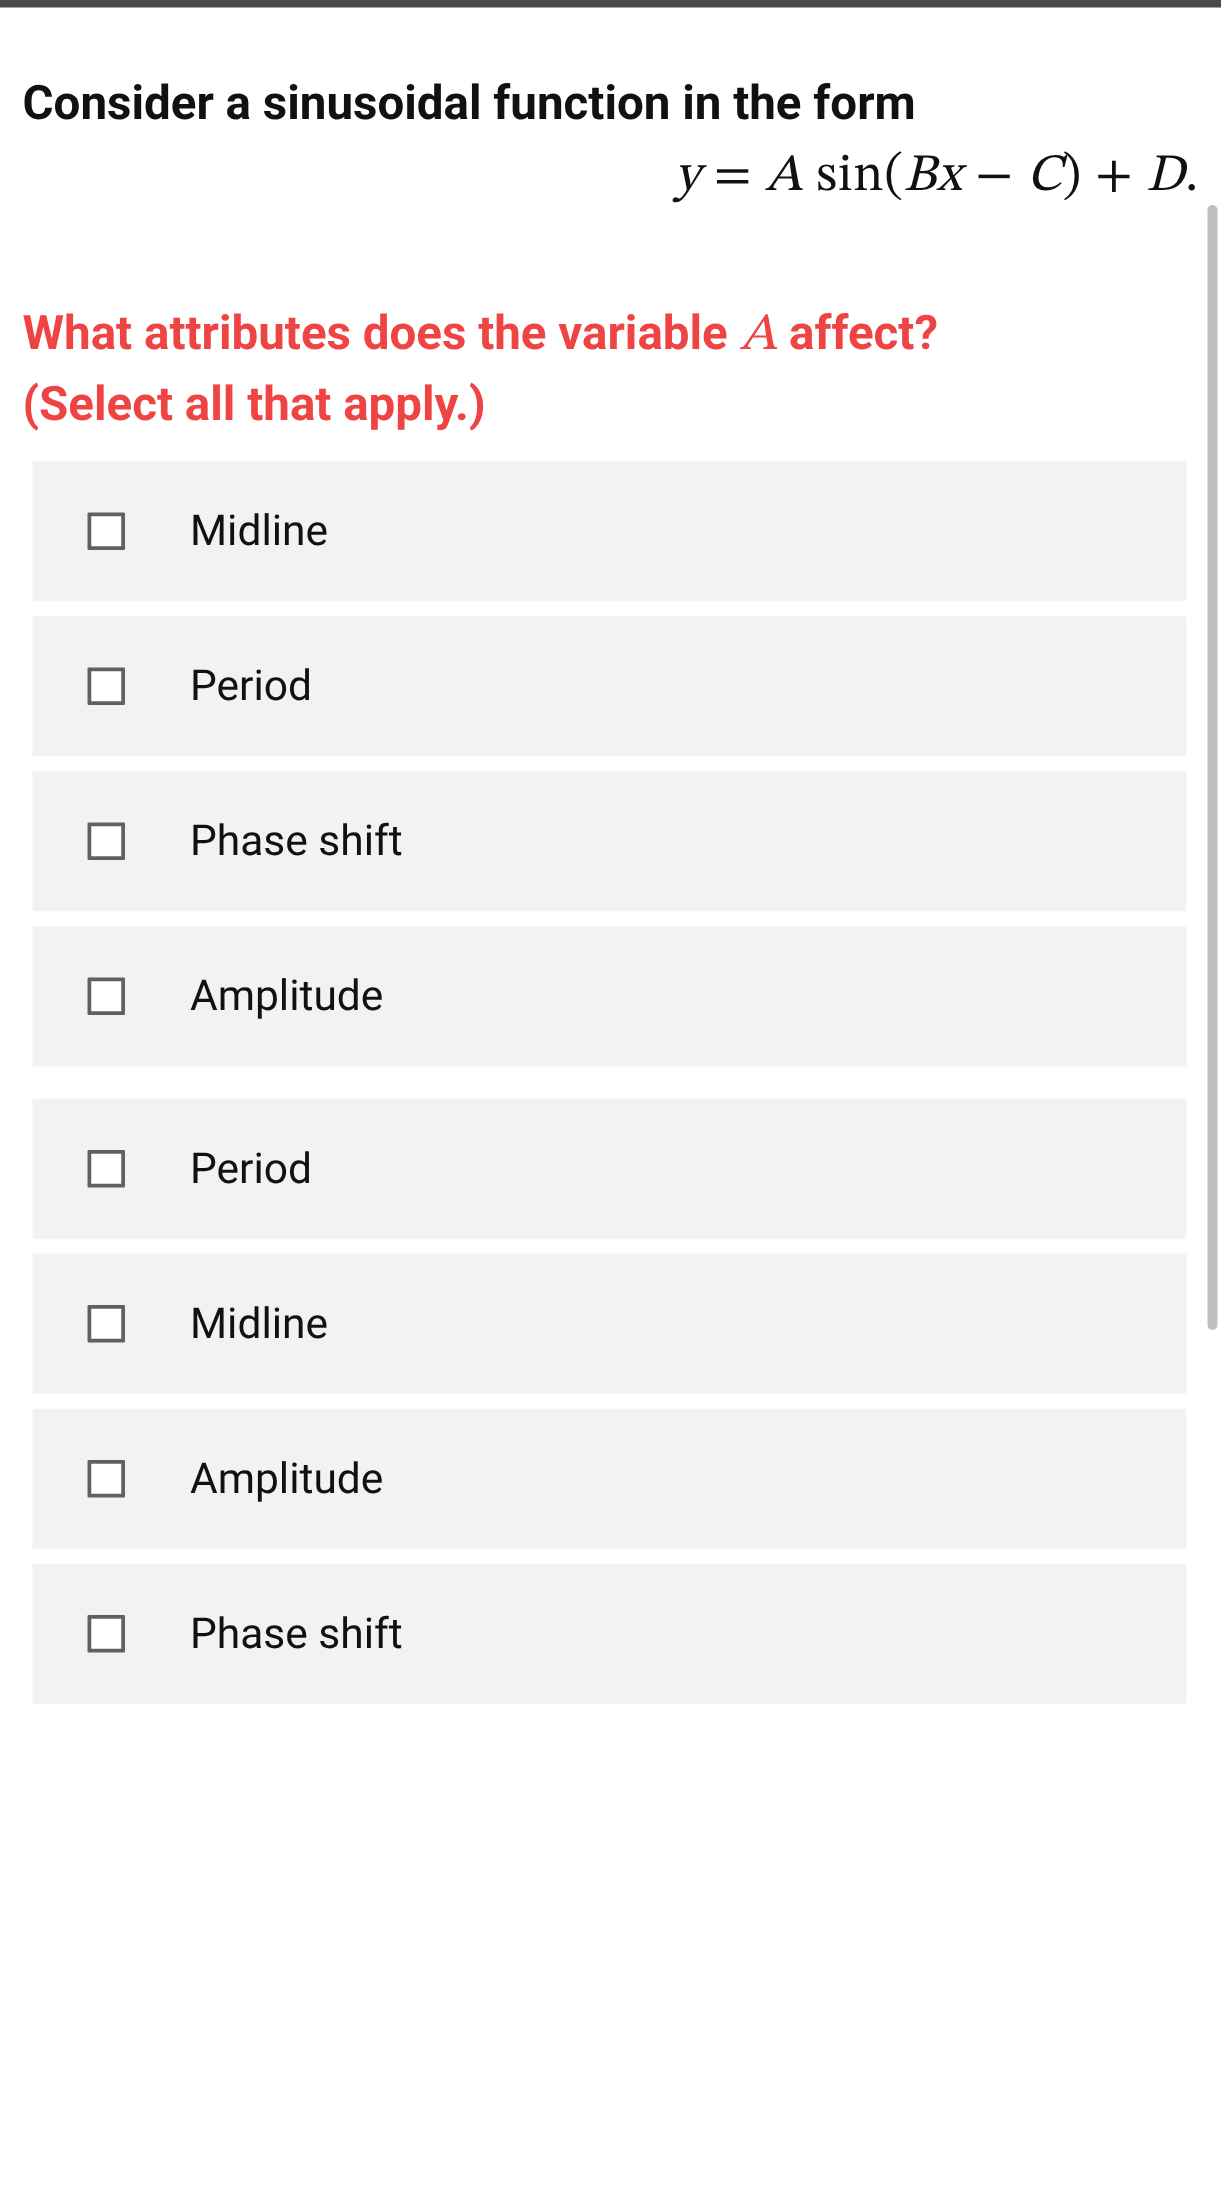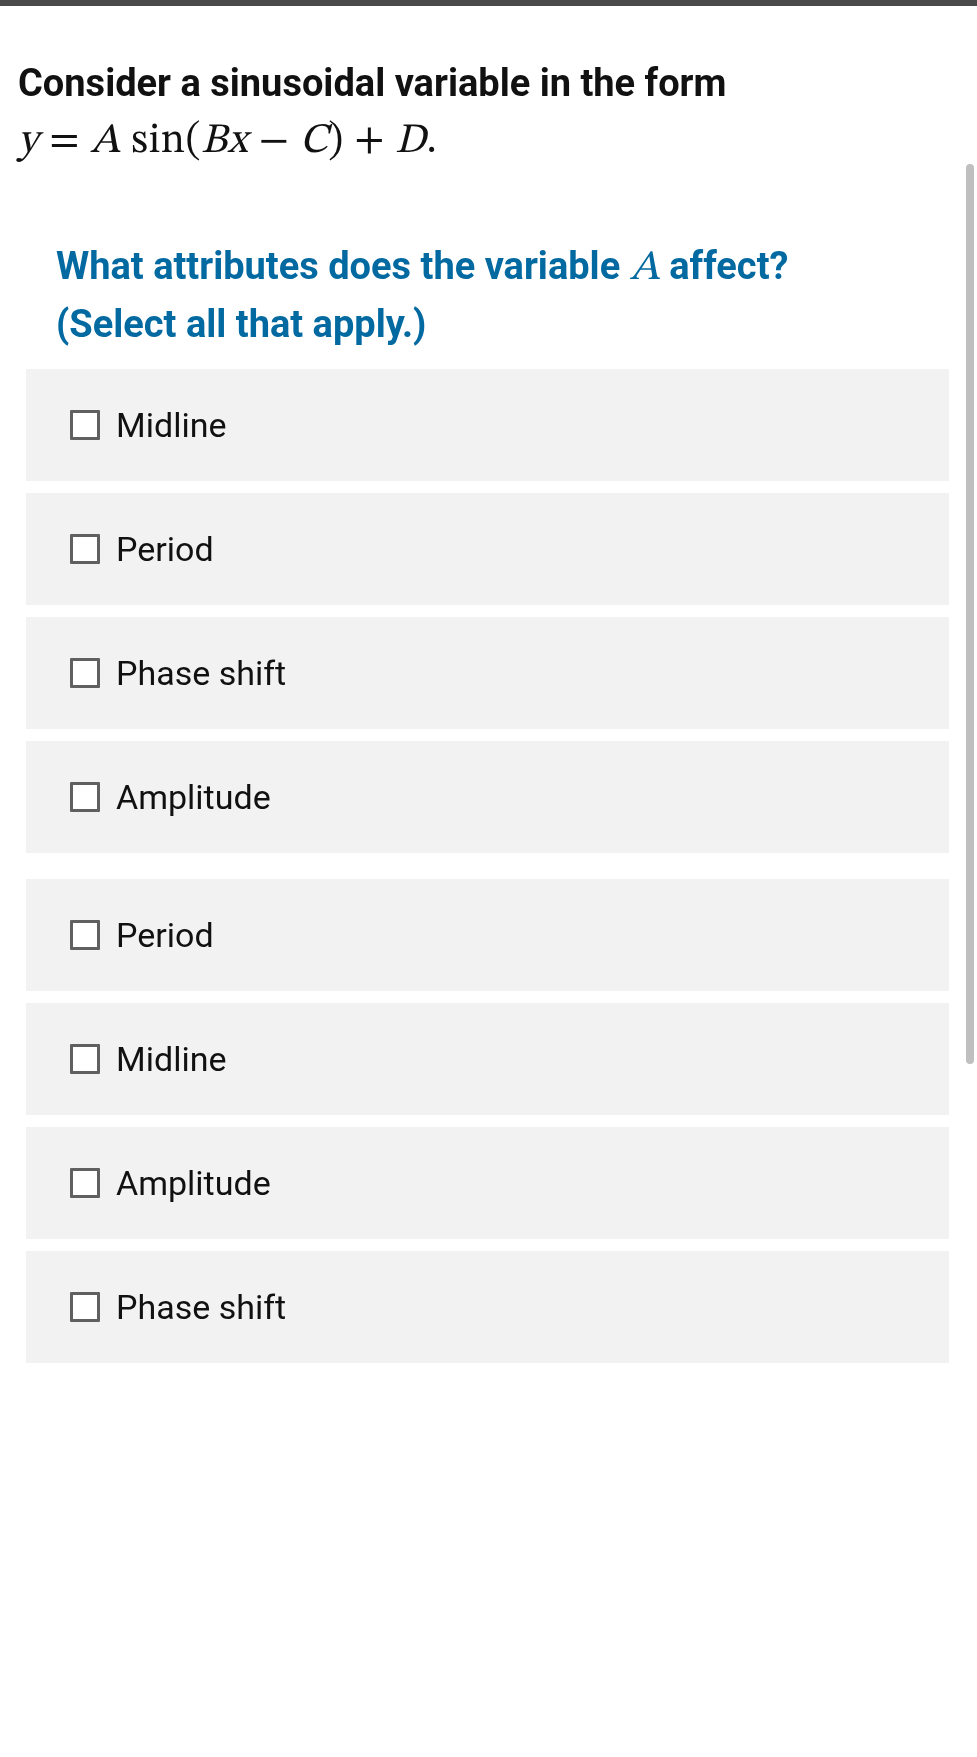--- a/index.html
+++ b/index.html
@@ -37,48 +37,48 @@
     line-height: 1.35;
     margin-bottom: 6px;
     padding-right: 170px;
   }
   .formula {
     font-family: "Cambria Math", "STIX Two Math", "Times New Roman", serif;
     font-size: 42px;
     color: #111;
     margin-bottom: 72px;
     letter-spacing: 0.5px;
+    text-align: right;
   }
   .formula .var { font-style: italic; }
   .question {
     font-size: 38px;
     font-weight: 700;
-    color: #0369a1;
+    color: #ef4444;
     line-height: 1.38;
     margin-bottom: 18px;
     padding-right: 170px;
-    margin-left: 38px;
   }
   .question .mvar {
     font-family: "Cambria Math", "STIX Two Math", "Times New Roman", serif;
     font-style: italic;
     font-weight: 400;
     font-size: 42px;
   }
   .options {
     margin-left: 8px;
     margin-right: 10px;
   }
   .option-row {
     background: #f2f2f2;
     margin-bottom: 12px;
     padding: 36px 28px 36px 44px;
     display: flex;
     align-items: center;
-    gap: 16px;
+    gap: 52px;
   }
   .checkbox {
     width: 30px;
     height: 30px;
     border: 3px solid #606060;
     background: #fff;
     flex-shrink: 0;
     border-radius: 1px;
   }
   .option-label {
@@ -92,21 +92,21 @@
 <body>
 
 <div class="top-bar"></div>
 
 <div class="content">
 
   <div class="scroll-track">
     <div class="scroll-thumb"></div>
   </div>
 
-  <div class="intro">Consider a sinusoidal variable in the form</div>
+  <div class="intro">Consider a sinusoidal function in the form</div>
   <div class="formula">
     <span class="var">y</span><span> = </span><span class="var">A</span><span> sin(</span><span class="var">B</span><span class="var">x</span><span> − </span><span class="var">C</span><span>) + </span><span class="var">D</span><span>.</span>
   </div>
 
   <div class="q-block">
     <div class="question">
       <span>What attributes does the variable </span><span class="mvar">A</span><span> affect? (Select all that apply.)</span>
     </div>
     <div class="options">
       <div class="option-row">

